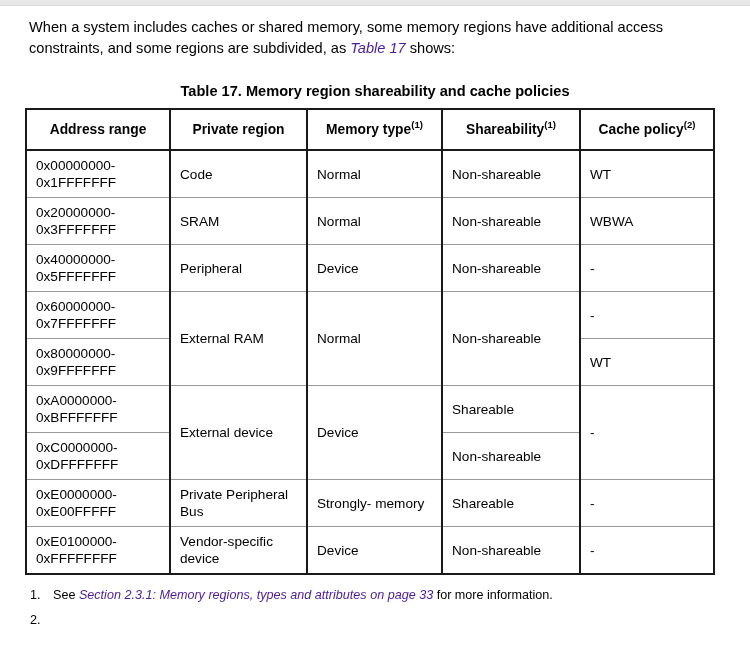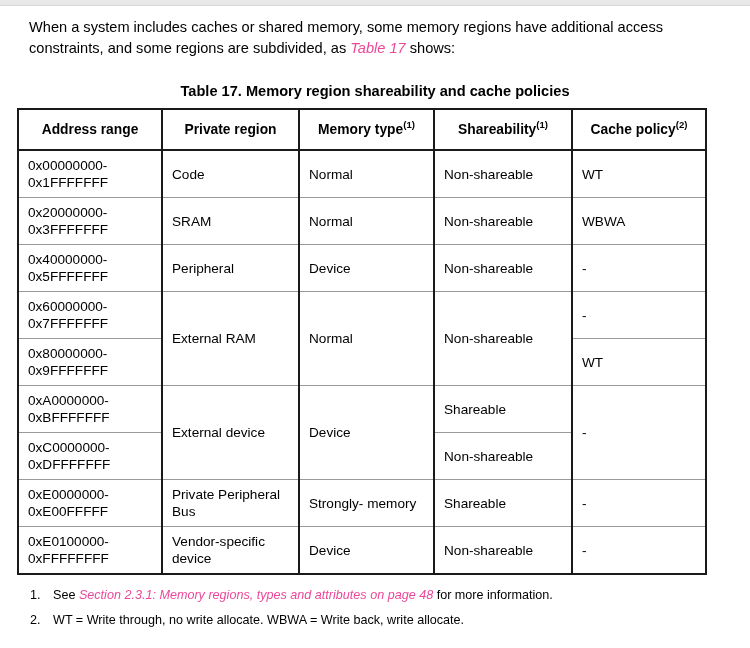--- a/index.html
+++ b/index.html
@@ -35,33 +35,33 @@
     margin: 0;
     padding: 11px 0 0 29px;
   }
   .body-para {
     font-size: 14.6px;
     line-height: 20.5px;
     margin: 0;
     padding: 17px 36px 0 29px;
   }
   .xref {
-    color: #ec4899;
+    color: #4c1d95;
     font-style: italic;
   }
   .table-title {
     font-size: 14.6px;
     font-weight: bold;
     text-align: center;
     margin: 8px;
     padding: 17px 0 0 0;
   }
   table.memtable {
     border-collapse: collapse;
-    margin: 9px 0 0 17px;
+    margin: 9px 0 0 25px;
     width: 688px;
     table-layout: fixed;
   }
   table.memtable col.c1 { width: 144px; }
   table.memtable col.c2 { width: 137px; }
   table.memtable col.c3 { width: 135px; }
   table.memtable col.c4 { width: 138px; }
   table.memtable col.c5 { width: 134px; }
 
   table.memtable th,
@@ -215,20 +215,20 @@
         <td class="vtop">Vendor-specific device</td>
         <td>Device</td>
         <td>Non-shareable</td>
         <td>-</td>
       </tr>
     </tbody>
   </table>
 
   <ul class="footnotes">
     <li>
-      <span class="fn-num">1.</span><span>See </span><span class="xref">Section 2.3.1: Memory regions, types and attributes on page 48</span><span> for more information.</span>
+      <span class="fn-num">1.</span><span>See </span><span class="xref">Section 2.3.1: Memory regions, types and attributes on page 33</span><span> for more information.</span>
     </li>
     <li>
-      <span class="fn-num">2.</span><span>WT = Write through, no write allocate. WBWA = Write back, write allocate.</span><span class="xref"></span><span></span>
+      <span class="fn-num">2.</span><span class="xref"></span><span></span>
     </li>
   </ul>
 
 </div>
 
 </body></html>

